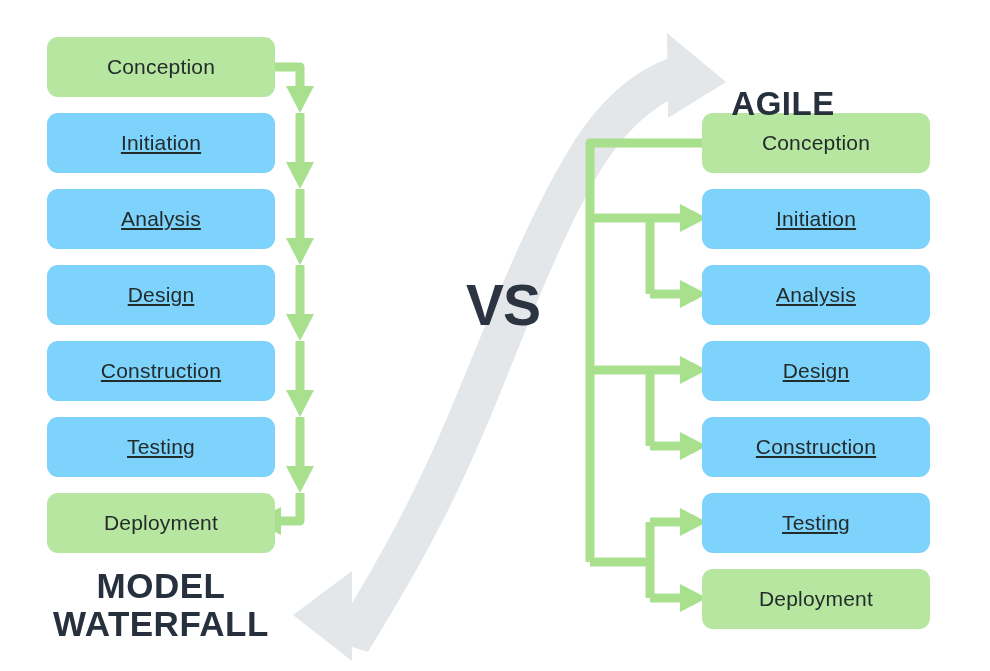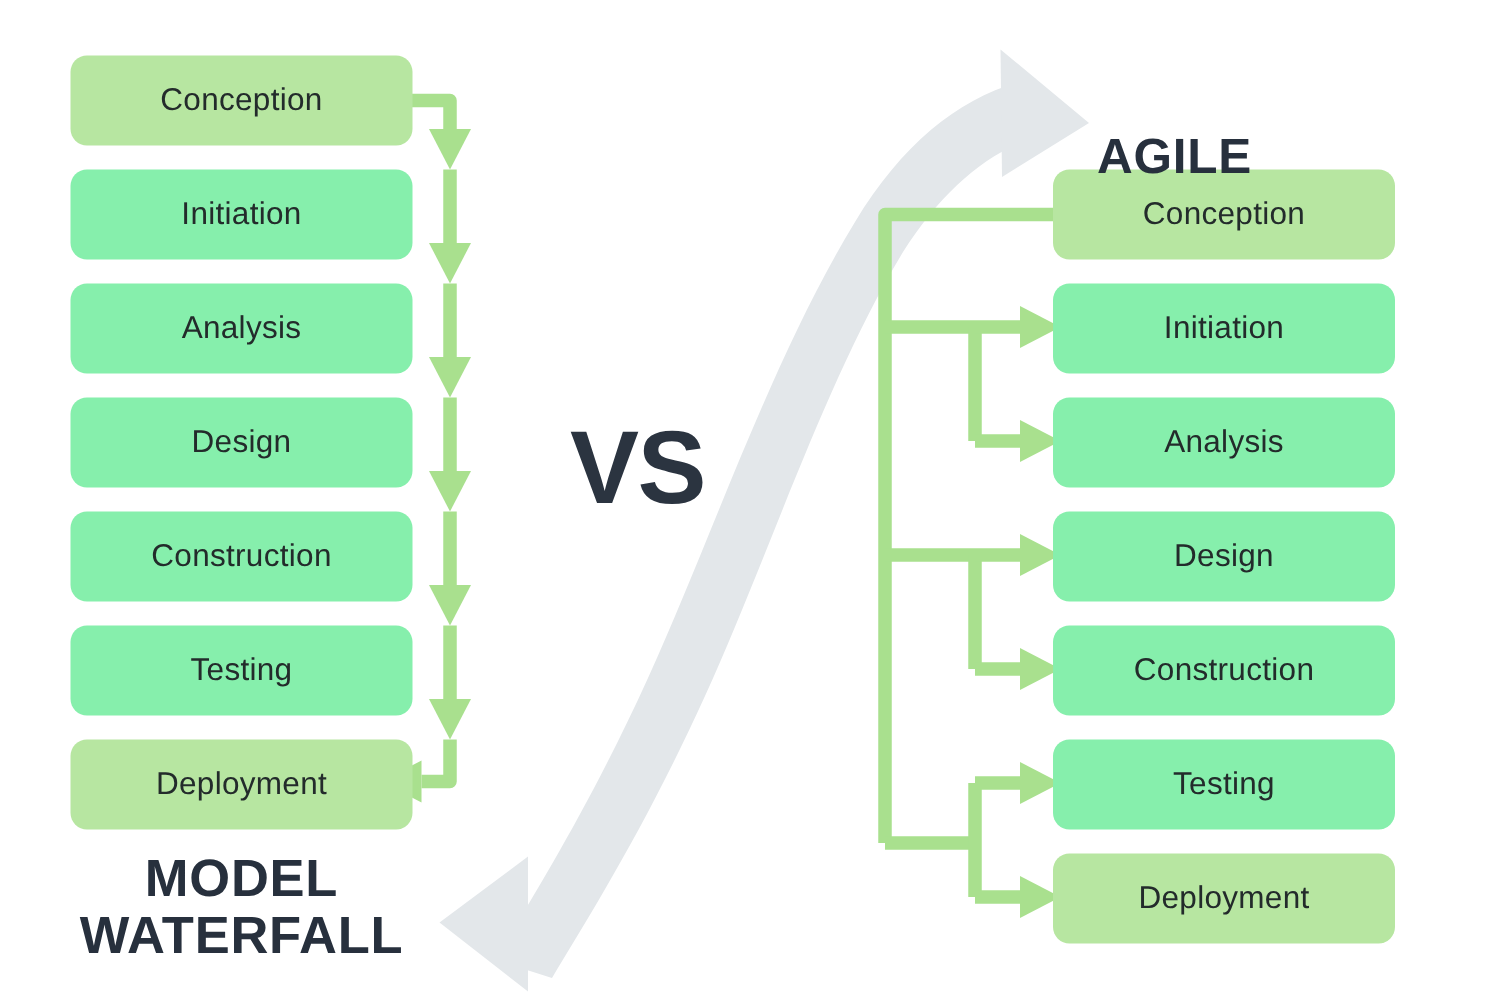--- a/index.html
+++ b/index.html
@@ -25,21 +25,21 @@
     height:60px;
     border-radius:11px;
     display:flex;align-items:center;justify-content:center;
     font-size:21px;
     color:#232b2b;
     letter-spacing:.2px;
     z-index:3;
     box-sizing:border-box;
   }
   .stage-box.green{background:#b7e6a1;}
-  .stage-box.grey{background:#86efac;}
+  .stage-box.grey{background:#7dd3fc;text-decoration:underline;}
   .col-left .stage-box{left:47px;width:228px;}
   .col-right .stage-box{left:702px;width:228px;}
 
   
   .title{
     position:absolute;
     color:#27303d;
     font-weight:bold;
     z-index:4;
     text-align:center;
@@ -53,22 +53,22 @@
   #agile-title{
     left:672px;top:46px;width:222px;
     font-size:33px;
     margin-top:40px;
   }
 
   
   #vs-label{
     position:absolute;
     left:380px;top:277px;width:160px;
-    text-align:left;
-    font-size:69px;
+    text-align:right;
+    font-size:57px;
     font-weight:bold;
     color:#2b3440;
     z-index:5;
     letter-spacing:-1px;
     line-height:1;
   }
 </style>
 </head>
 <body>
 

